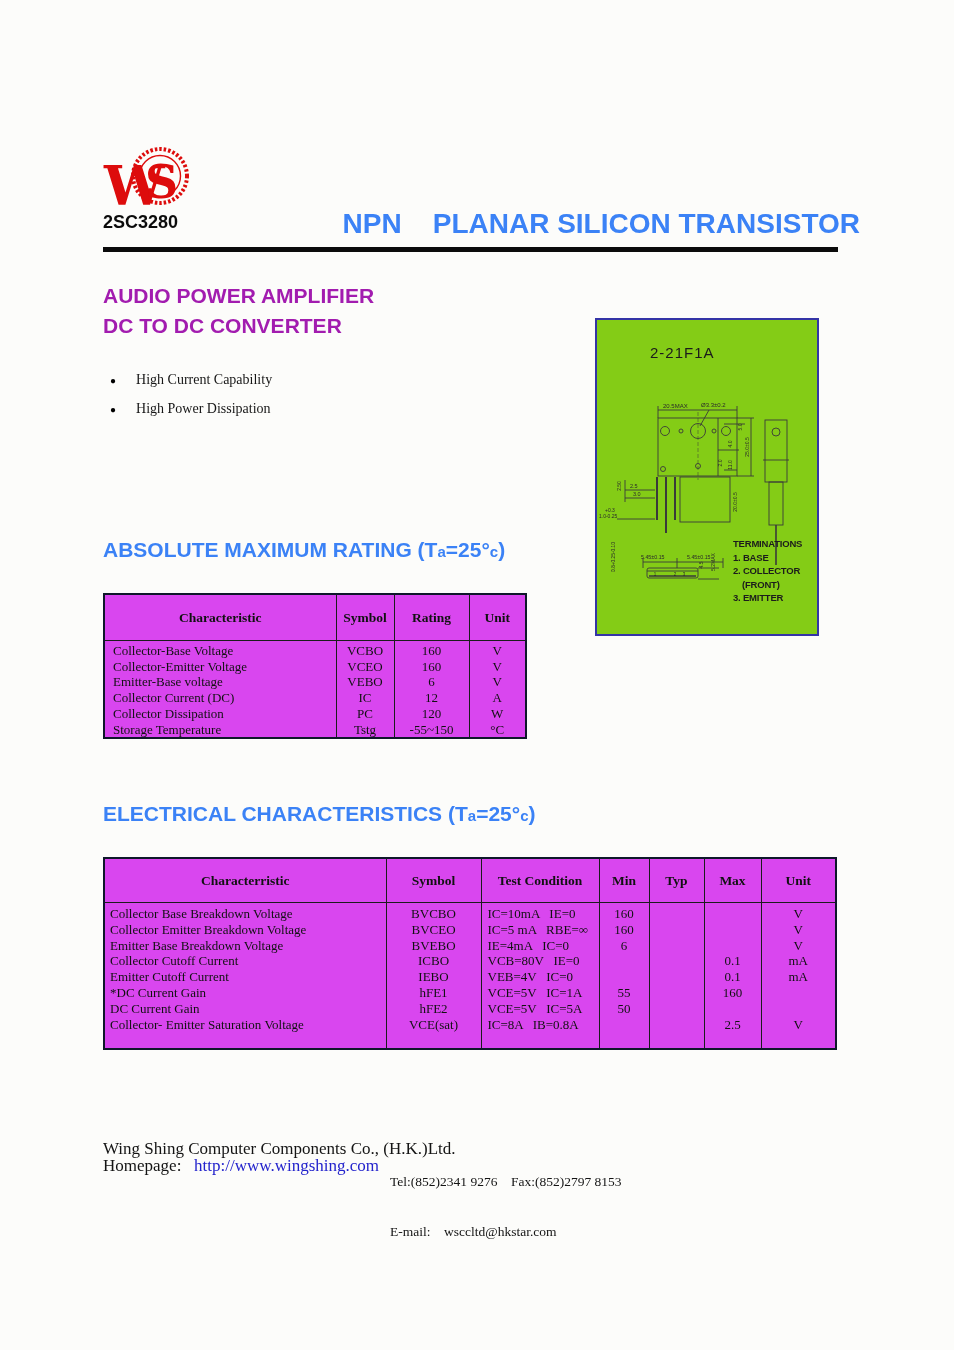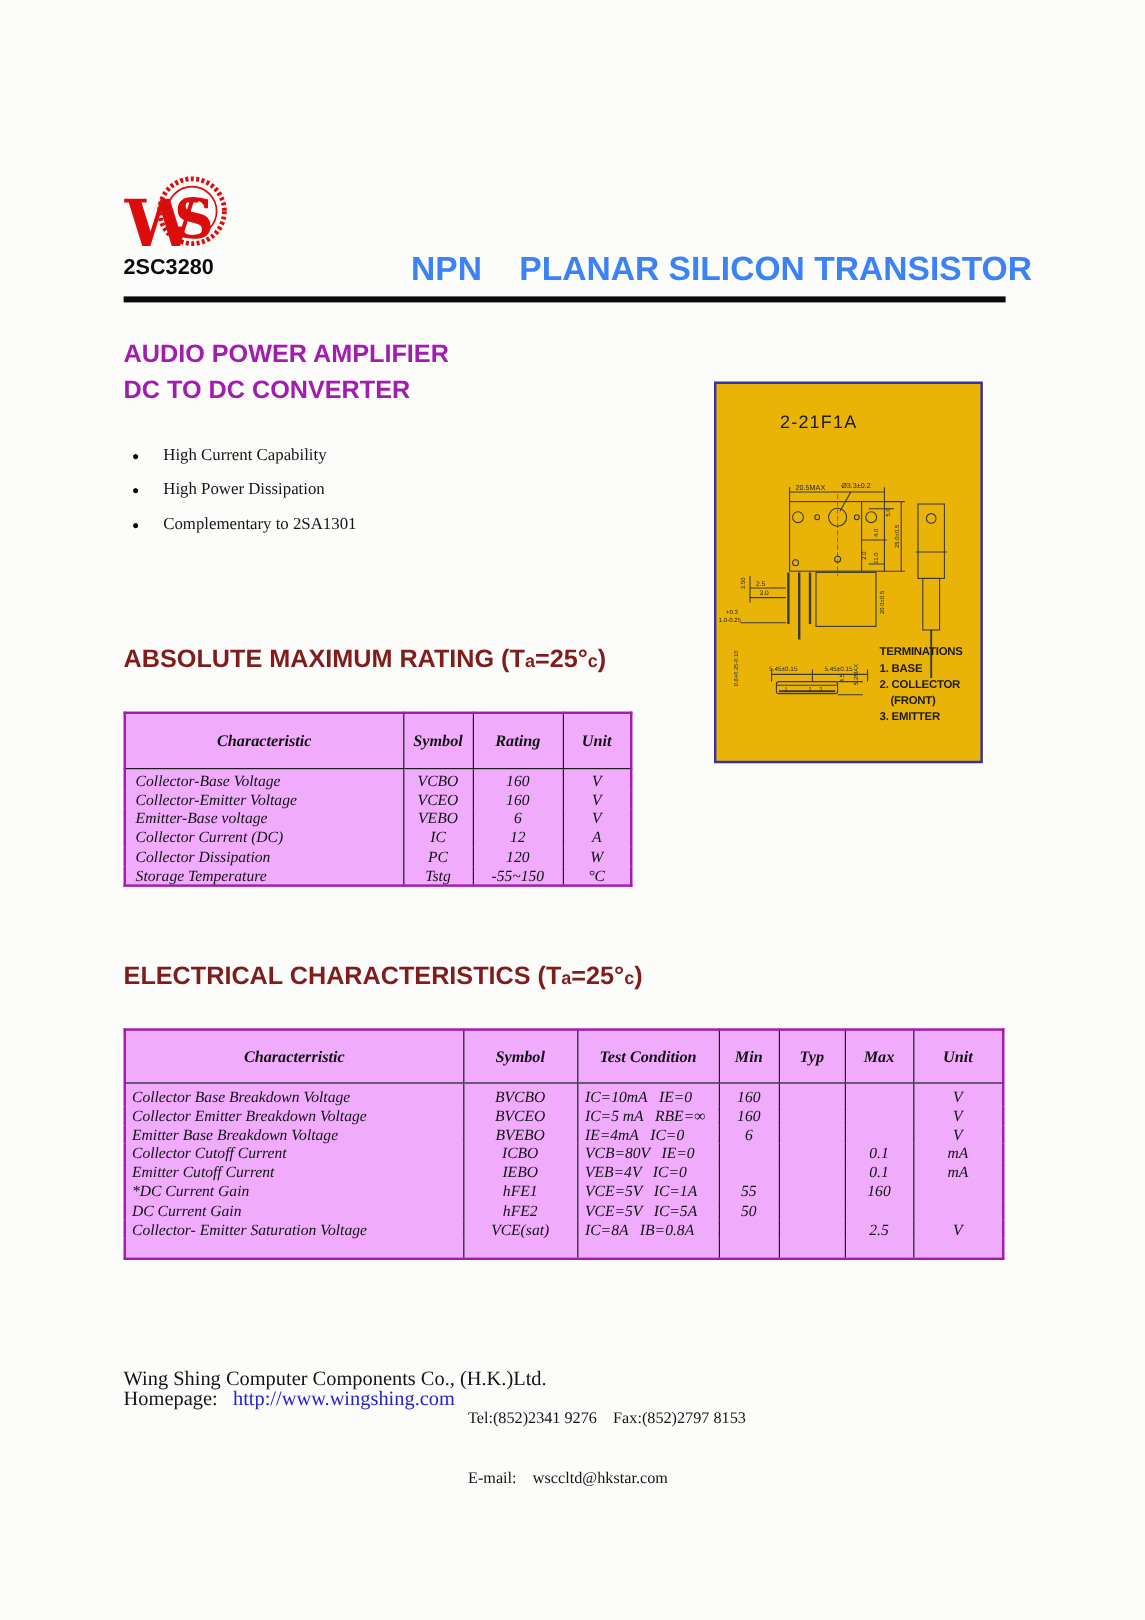--- a/index.html
+++ b/index.html
@@ -29,46 +29,46 @@
   .features{left:110px;top:372px;}
   .feature-item{
     height:29px;font-size:14px;color:#161616;display:flex;align-items:flex-start;text-align:center;
   }
   .feature-item::before{
     content:"●";font-size:10px;line-height:18px;margin-right:20px;color:#000;
   }
 
   
   .pkg-box{
-    left:595px;top:318px;width:224px;height:318px;background:#eab308;
+    left:595px;top:318px;width:224px;height:318px;background:#84cc16;
     border:2px solid #3434a6;box-sizing:border-box;
   }
   .pkg-name{
     position:absolute;left:53px;top:24px;font-family:"Liberation Sans",sans-serif;
     font-size:15px;letter-spacing:1px;color:#1b1b1b;
   }
   .pkg-svg{position:absolute;left:0;top:0;}
   .terminations{
     position:absolute;left:136px;top:217px;font-family:"Liberation Sans",sans-serif;
     font-size:9.5px;font-weight:700;line-height:13.5px;letter-spacing:-0.2px;color:#1c1c1c;
   }
   .term-line:nth-child(4){padding-left:9px;}
 
   
   .section-heading{
-    font-family:"Liberation Sans",sans-serif;font-weight:bold;font-size:21px;color:#7f1d1d;text-align:center;
+    font-family:"Liberation Sans",sans-serif;font-weight:bold;font-size:21px;color:#3b82f6;text-align:center;
   }
   .section-heading .sm{font-size:15px;}
   .abs-heading{left:103px;top:538px;}
   .elec-heading{left:103px;top:802px;}
 
   
   table.dtable{
-    border:2px solid #a21caf;border-collapse:collapse;table-layout:fixed;
-    background:#f0abfc;font-family:"Liberation Serif",serif;font-style:italic;
+    border:2px solid #0f172a;border-collapse:collapse;table-layout:fixed;
+    background:#d946ef;font-family:"Liberation Serif",serif;
   }
   .dtable th{
     border-bottom:1.8px solid #1c1c1c;font-weight:bold;font-size:13.5px;
     text-align:center;vertical-align:middle;padding:0;
   }
   .dtable th,.dtable td{border-left:1.7px solid #1c1c1c;}
   .dtable th:first-child,.dtable td:first-child{border-left:none;}
   .dtable td{
     font-size:13px;padding:0;text-align:center;vertical-align:top;white-space:pre;
   }
@@ -111,21 +111,20 @@
 <div class="abs title-rule"></div>
 
 <div class="abs subtitle">
   <div>AUDIO POWER AMPLIFIER</div>
   <div>DC TO DC CONVERTER</div>
 </div>
 
 <div class="abs features">
     <div class="feature-item">High Current Capability</div>
     <div class="feature-item">High Power Dissipation</div>
-    <div class="feature-item">Complementary to 2SA1301</div>
   </div>
 
 <div class="abs pkg-box">
   <svg class="pkg-svg" width="220" height="314" viewBox="0 0 220 314">
     <g stroke="#3a3a3a" stroke-width="0.9" fill="none">
 
       <rect x="61" y="98" width="79" height="58"></rect>
       <line x1="121" y1="98" x2="121" y2="156"></line>
       <line x1="101" y1="92" x2="101" y2="160" stroke-dasharray="4,2" stroke-width="0.5"></line>
       <circle cx="68" cy="111" r="4.5"></circle>

